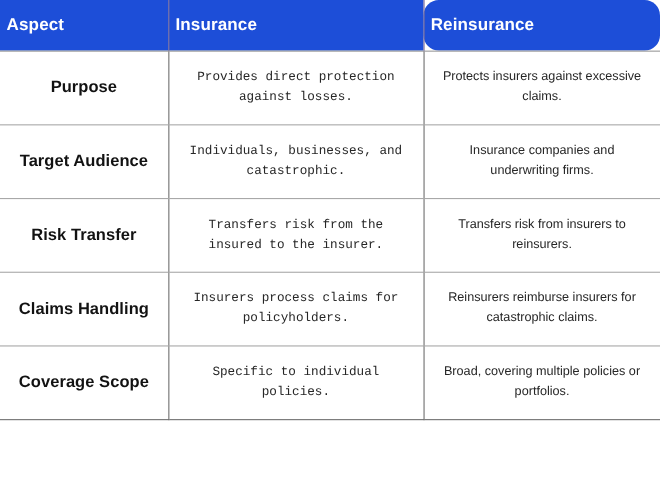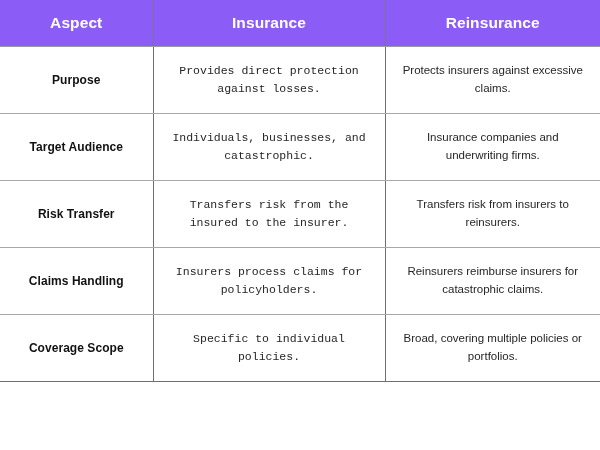--- a/index.html
+++ b/index.html
@@ -17,33 +17,33 @@
 
   #comparison-table {
     width: 600px;
     border-collapse: collapse;
     table-layout: fixed;
   }
 
   
   .col-aspect   { width: 153px; }
   .col-ins      { width: 232px; }
-  .col-reins    { width: 215px; }
+  .col-reins    { width: 215px; border-radius: 14px; }
 
   thead tr {
     height: 46px;
   }
 
   thead th {
-    background: #8b5cf6;
+    background: #1d4ed8;
     color: #ffffff;
     font-size: 15.5px;
     font-weight: bold;
     letter-spacing: 0.1px;
-    text-align: center;
+    text-align: left;
     vertical-align: middle;
     padding: 0 6px;
     border-bottom: 1.5px solid #9a9a9a;
     box-sizing: border-box;
   }
   thead th.col-aspect  { border-right: 1.5px solid #7d6e9c; }
   thead th.col-ins     { border-right: 1.5px solid #7d6e9c; margin-left: 48px; }
 
   tbody tr {
     height: 67px;
@@ -56,21 +56,21 @@
     padding: 4px 10px;
     box-sizing: border-box;
     color: #1f1f1f;
   }
 
   tbody tr:last-child td {
     border-bottom: 1.5px solid #6f6f6f;
   }
 
   td.cell-aspect {
-    font-size: 12px;
+    font-size: 15px;
     font-weight: bold;
     color: #121212;
     letter-spacing: 0.05px;
     border-right: 1.3px solid #6f6f6f;
     padding: 4px 0;
   }
 
   td.cell-body {
     font-size: 11.5px;
     font-weight: normal;

